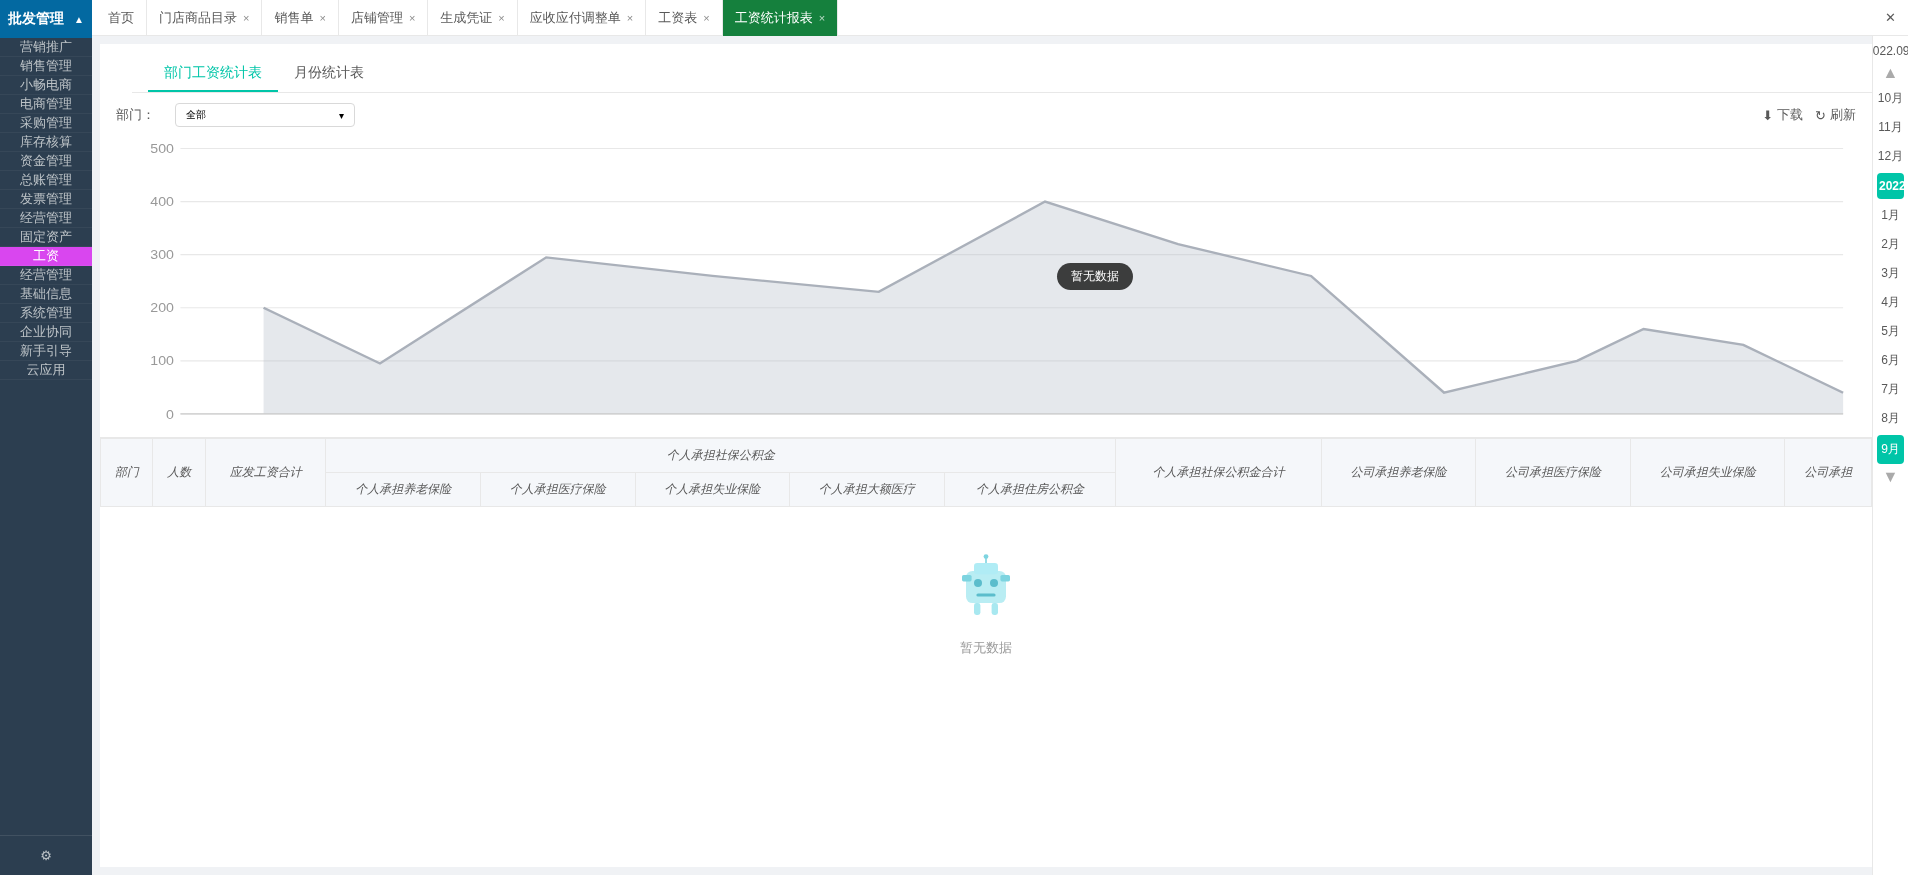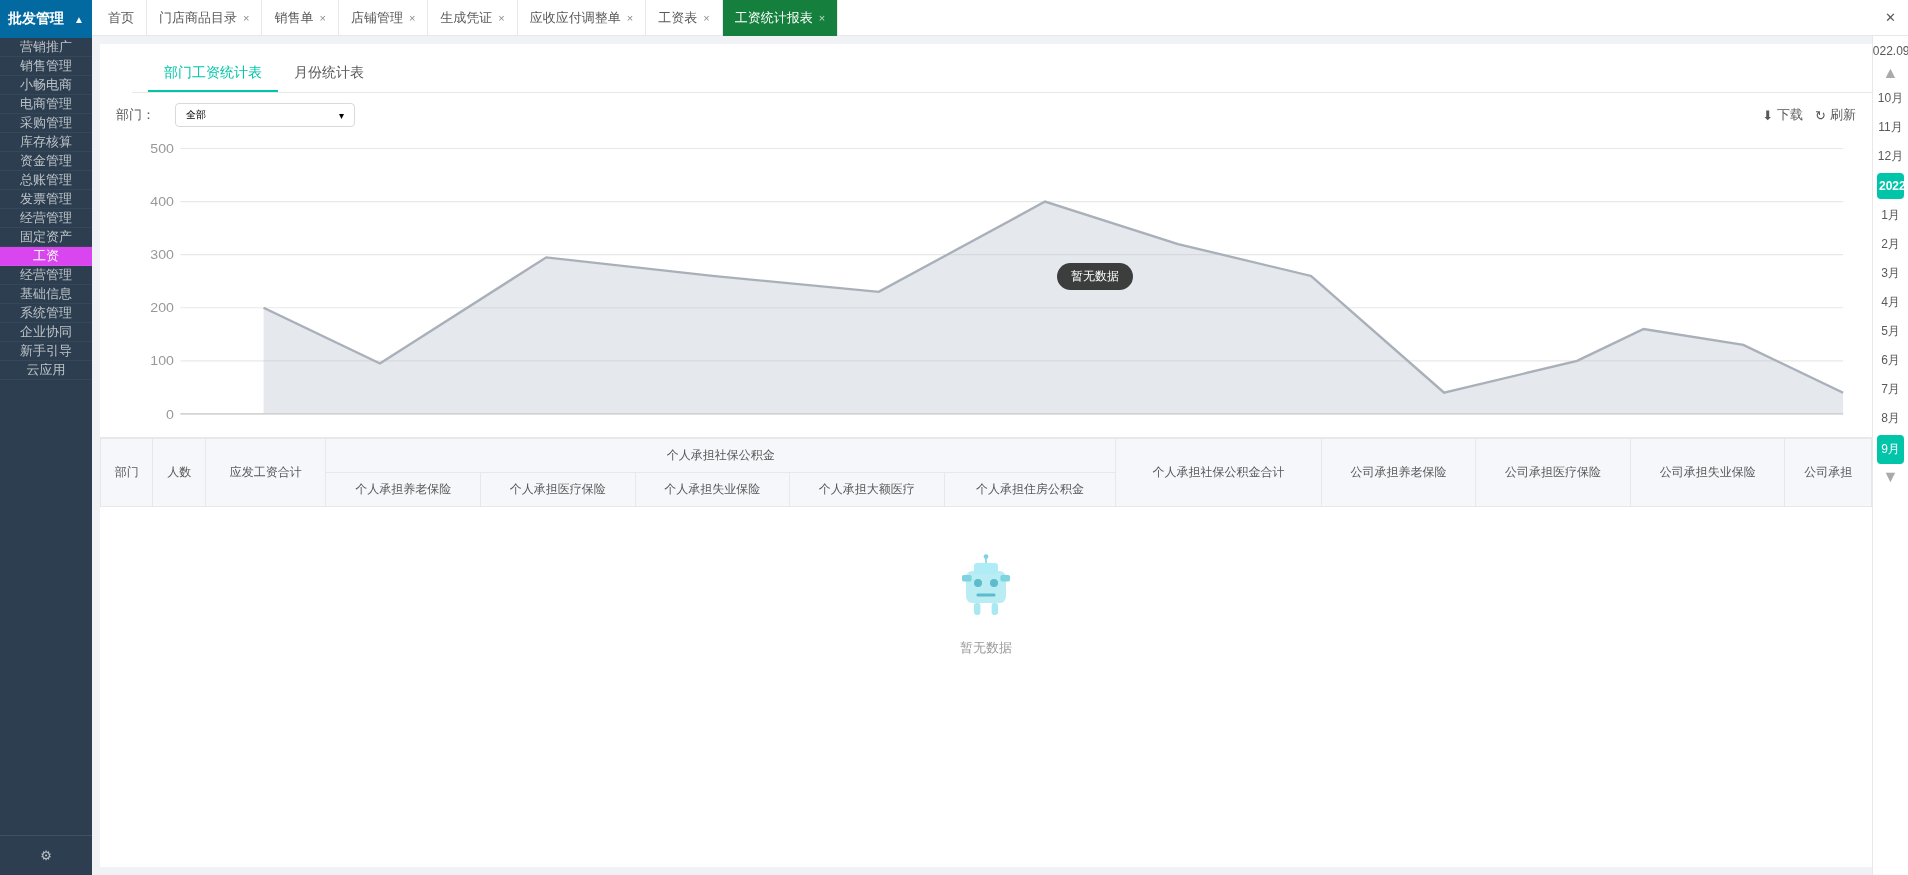--- a/index.html
+++ b/index.html
@@ -179,20 +179,21 @@
       font-size: 12px;
     }
     .table-header-row1 th, .table-header-row2 th {
       background: #f5f7fa;
       border: 1px solid #e8e8e8;
       padding: 8px 6px;
       text-align: center;
       white-space: nowrap;
       font-weight: normal;
       color: #595959;
+      font-style: italic;
     }
     .table-body-empty {
       display: flex;
       flex-direction: column;
       align-items: center;
       justify-content: center;
       padding: 40px;
     }
     .empty-icon {
       width: 80px;

